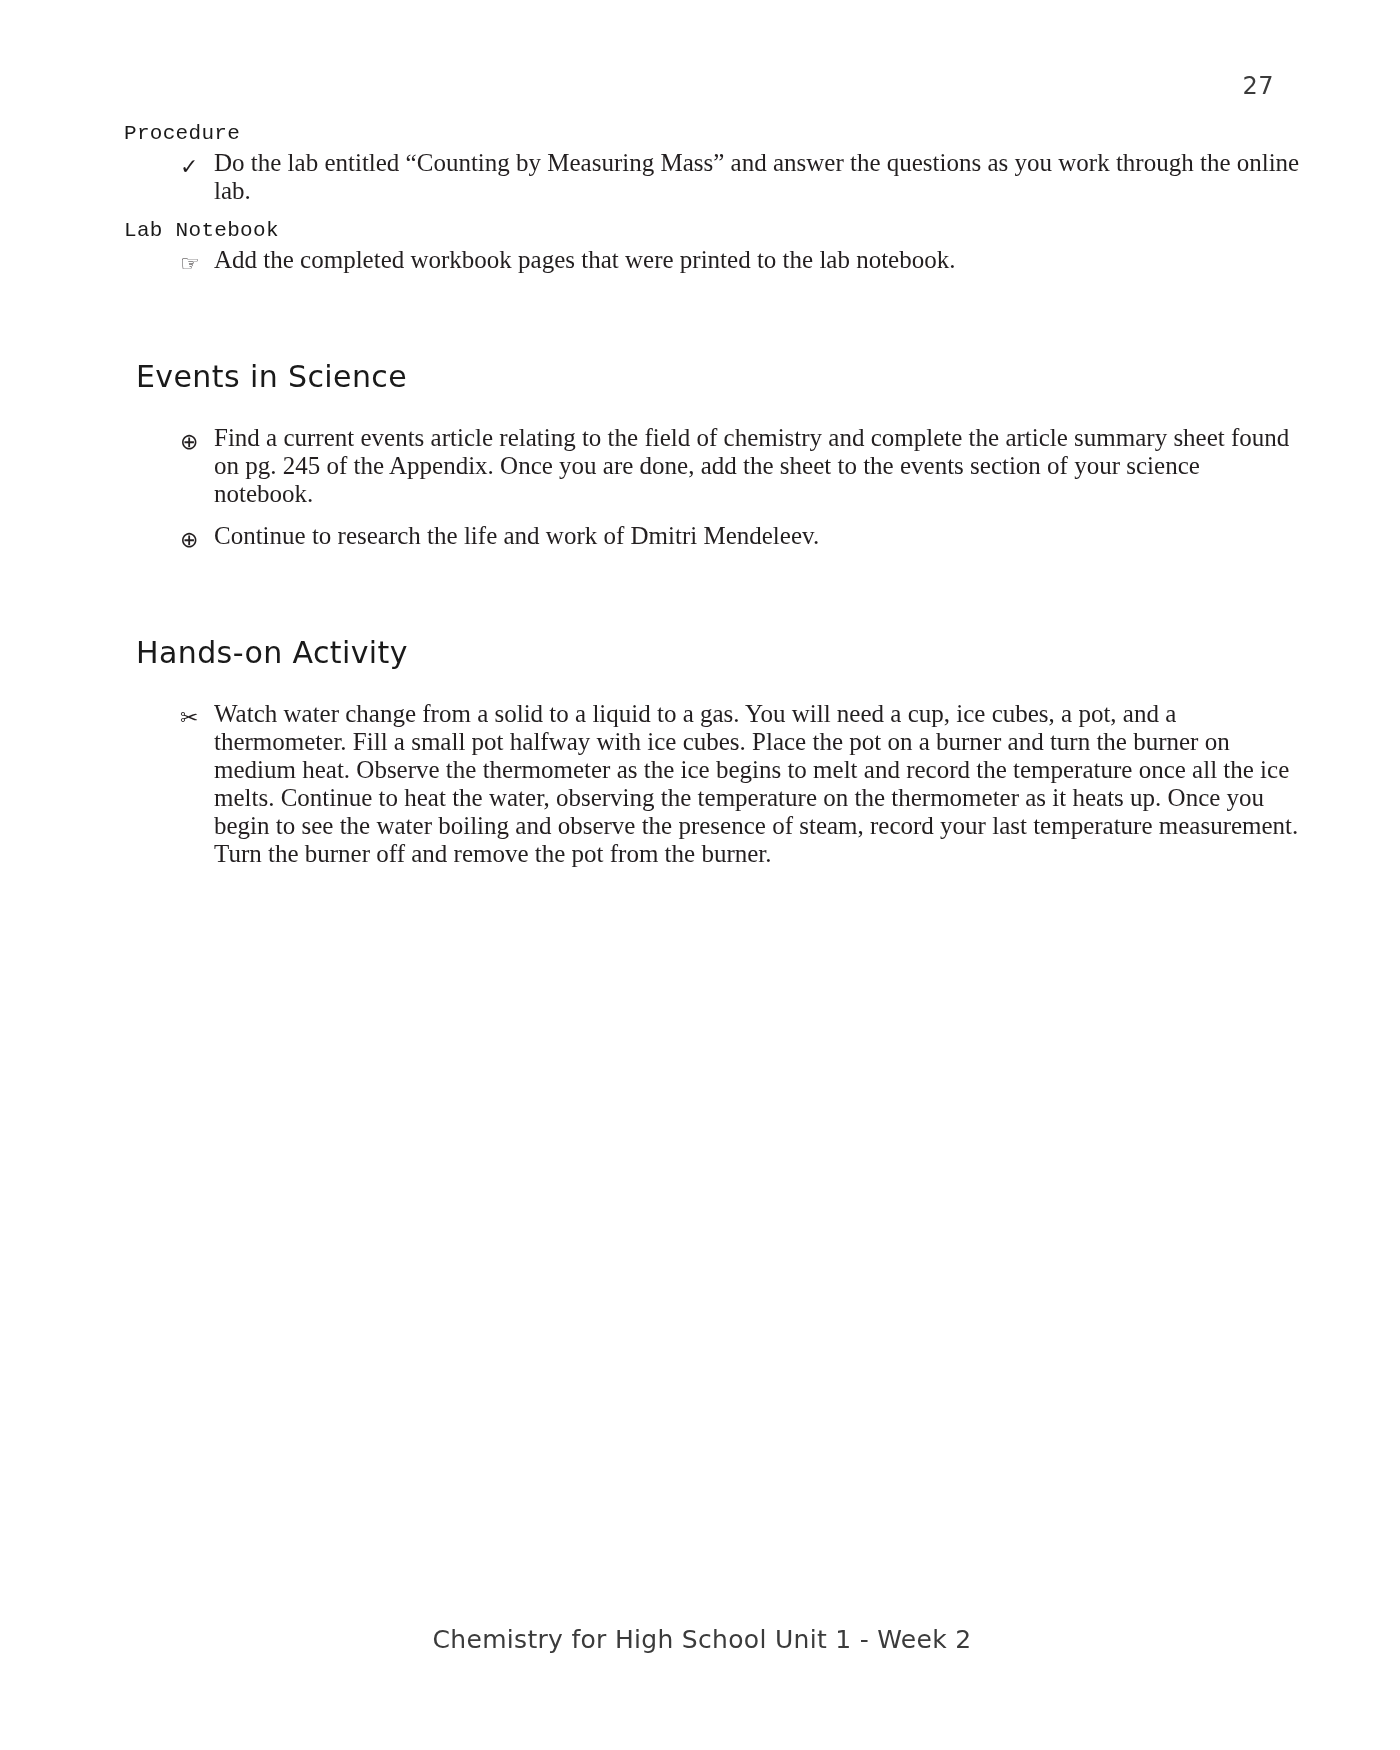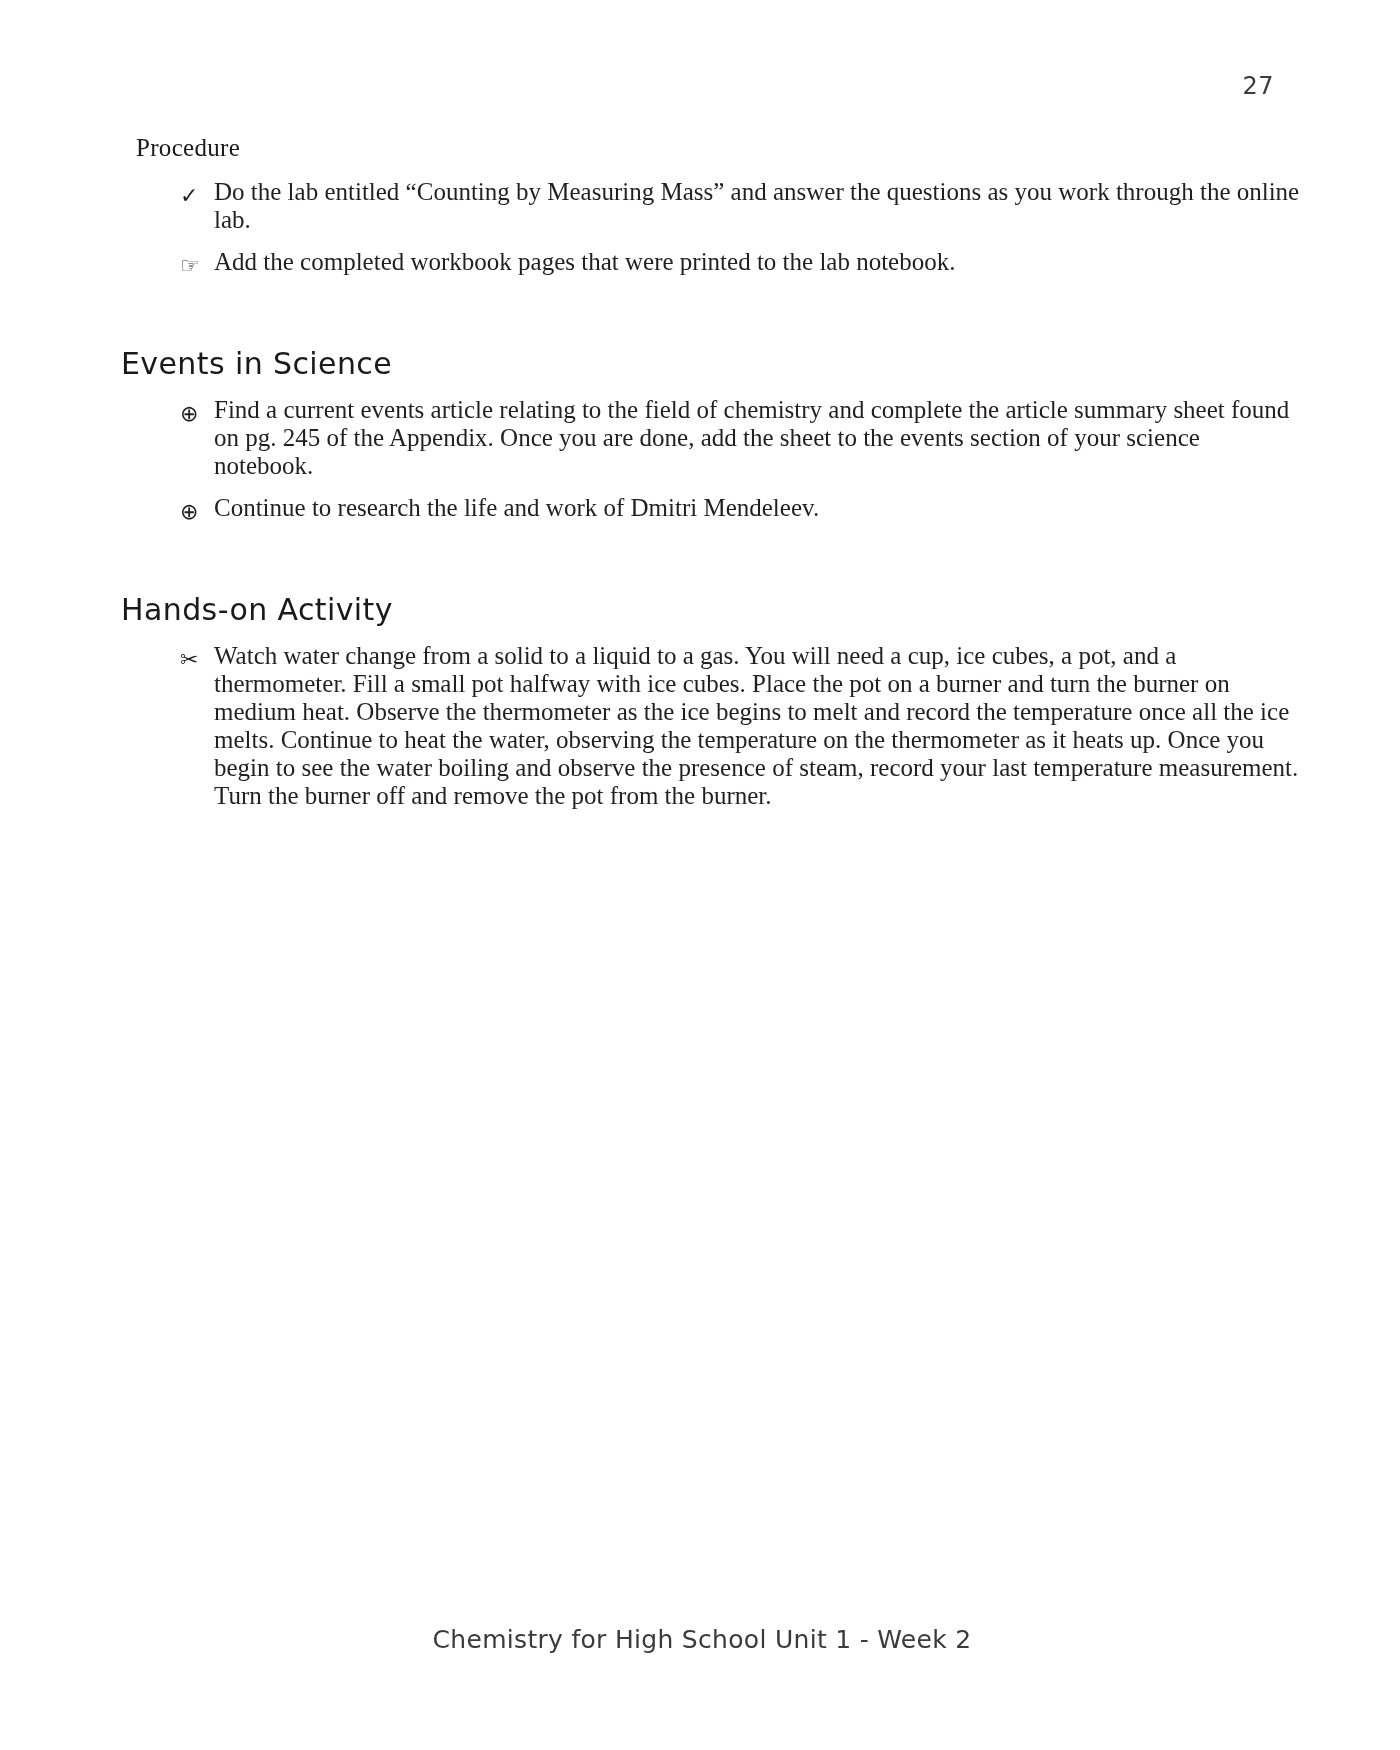--- a/index.html
+++ b/index.html
@@ -36,29 +36,29 @@
     top: 118px;
     width: 1180px;
   }
 
   
   h1.section-title {
     font-family: "DejaVu Sans", sans-serif;
     font-weight: 400;
     font-size: 30px;
     color: #1a1a1a;
-    margin: 1px;
+    margin: 16px;
     letter-spacing: 0.4px;
   }
   h2.sub-title {
-    font-family: Liberation Serif, serif;
+    font-family: Liberation Mono, monospace;
     font-weight: 400;
-    font-size: 25px;
+    font-size: 21px;
     color: #1a1a1a;
-    margin: 16px;
+    margin: 4px;
     letter-spacing: 0.3px;
   }
 
   .lvl1 { margin-left: 30px; }
   .lvl2 { margin-left: 60px; }
 
   .bullet-row {
     display: flex;
     align-items: flex-start;
     margin-top: 4px;
@@ -106,20 +106,21 @@
   <div class="content">
 
     <h2 class="sub-title lvl1">Procedure</h2>
     <div class="bullet-row lvl2">
       <span class="bullet-mark">✓</span>
       <span class="bullet-text">Do the lab entitled “Counting by Measuring Mass” and answer the questions as you work through the online lab.</span>
     </div>
 
     <div class="gap-sm"></div>
 
+    <h2 class="sub-title lvl1">Lab Notebook</h2>
     <div class="bullet-row lvl2">
       <span class="bullet-mark">☞</span>
       <span class="bullet-text">Add the completed workbook pages that were printed to the lab notebook.</span>
     </div>
 
     <div class="gap-lg"></div>
 
     <h1 class="section-title">Events in Science</h1>
 
     <div class="gap-sm"></div>

